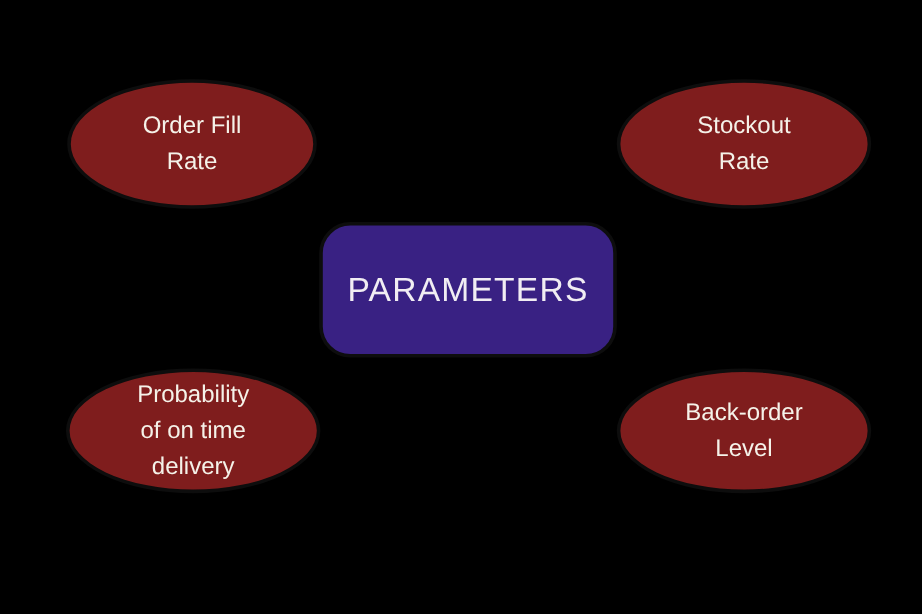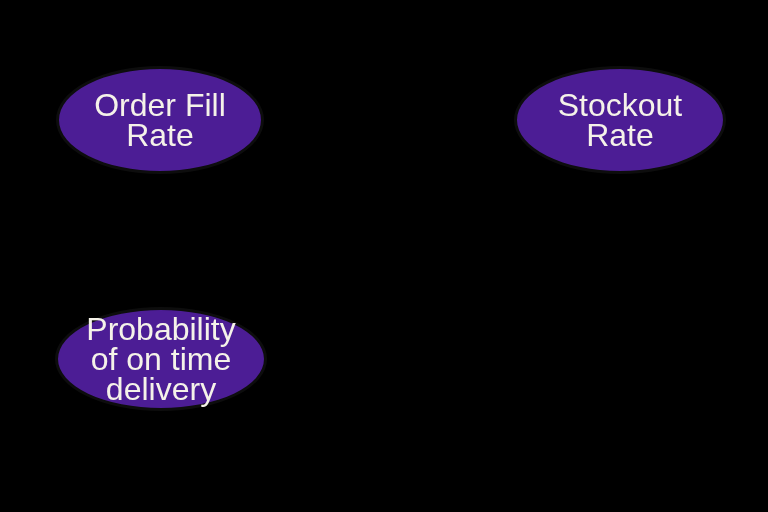--- a/index.html
+++ b/index.html
@@ -17,25 +17,25 @@
   }
   .node {
     position: absolute;
     display: flex;
     align-items: center;
     justify-content: center;
     text-align: center;
     box-sizing: border-box;
   }
   .ellipse {
-    background: #4c1d95;
+    background: #7f1d1d;
     border: 3px solid #0d0d0d;
     border-radius: 50%;
     color: #f5f2e9;
-    font-size: 32px;
+    font-size: 20px;
     line-height: 30px;
     white-space: pre-line;
   }
   .ellipse-top-left    { left: 56px;  top: 66px;  width: 208px; height: 108px; }
   .ellipse-top-right   { left: 514px; top: 66px;  width: 212px; height: 108px; text-align: center; }
   .ellipse-bottom-left { left: 55px;  top: 307px; width: 212px; height: 104px; }
   .ellipse-bottom-right{ left: 514px; top: 307px; width: 212px; height: 104px; }
   .center-box {
     left: 266px;
     top: 185px;
@@ -62,21 +62,28 @@
   <div class="node ellipse ellipse-top-left">
     <span class="node-label">Order Fill
 Rate</span>
   </div>
 
   <div class="node ellipse ellipse-top-right">
     <span class="node-label">Stockout
 Rate</span>
   </div>
 
+  <div class="node center-box">
+    <span class="node-label">PARAMETERS</span>
+  </div>
 
   <div class="node ellipse ellipse-bottom-left">
     <span class="node-label">Probability
 of on time
 delivery</span>
   </div>
 
+  <div class="node ellipse ellipse-bottom-right">
+    <span class="node-label">Back-order
+Level</span>
+  </div>
 
 </div>
 
 </body></html>

